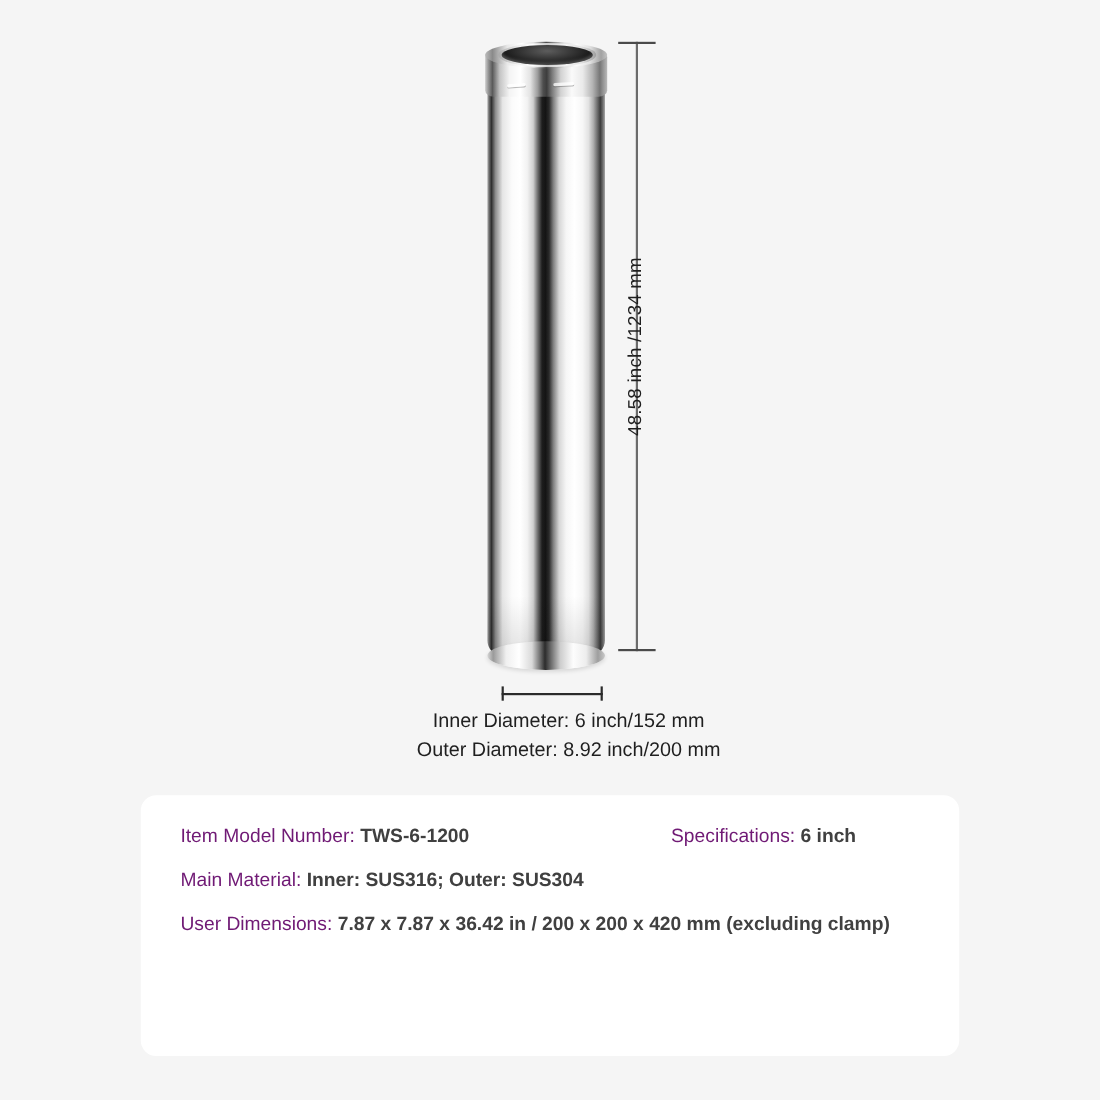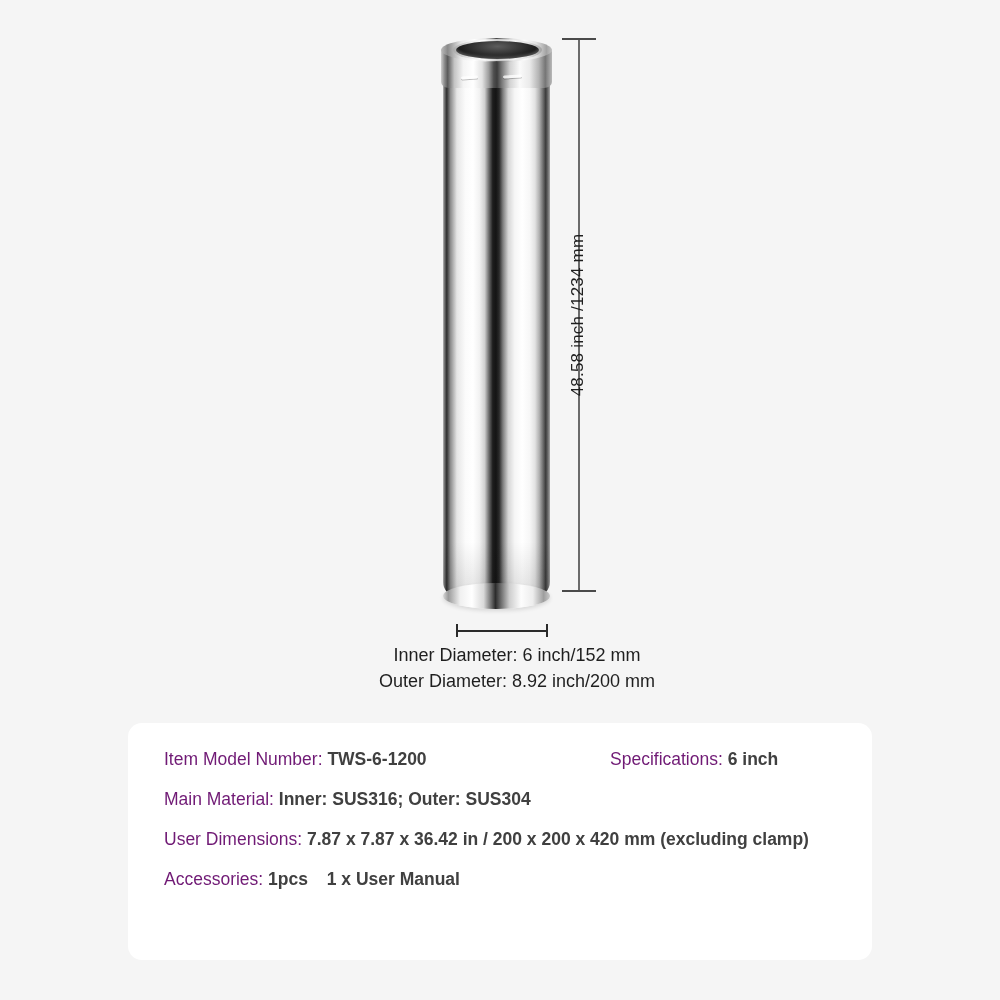--- a/index.html
+++ b/index.html
@@ -326,20 +326,14 @@
     <span class="spec-label">Main Material:</span>
     <span class="spec-value">Inner: SUS316; Outer: SUS304</span>
   </div>
 
 
   <div class="spec-row">
     <span class="spec-label">User Dimensions:</span>
     <span class="spec-value">7.87 x 7.87 x 36.42 in / 200 x 200 x 420 mm (excluding clamp)</span>
   </div>
 
-  <div class="spec-row">
-    <span class="spec-label">Accessories:</span>
-    <span class="spec-value">1pcs</span>
-    <span class="accessory-gap"></span>
-    <span class="spec-value">1 x User Manual</span>
-  </div>
 
 </div>
 
 </body></html>

